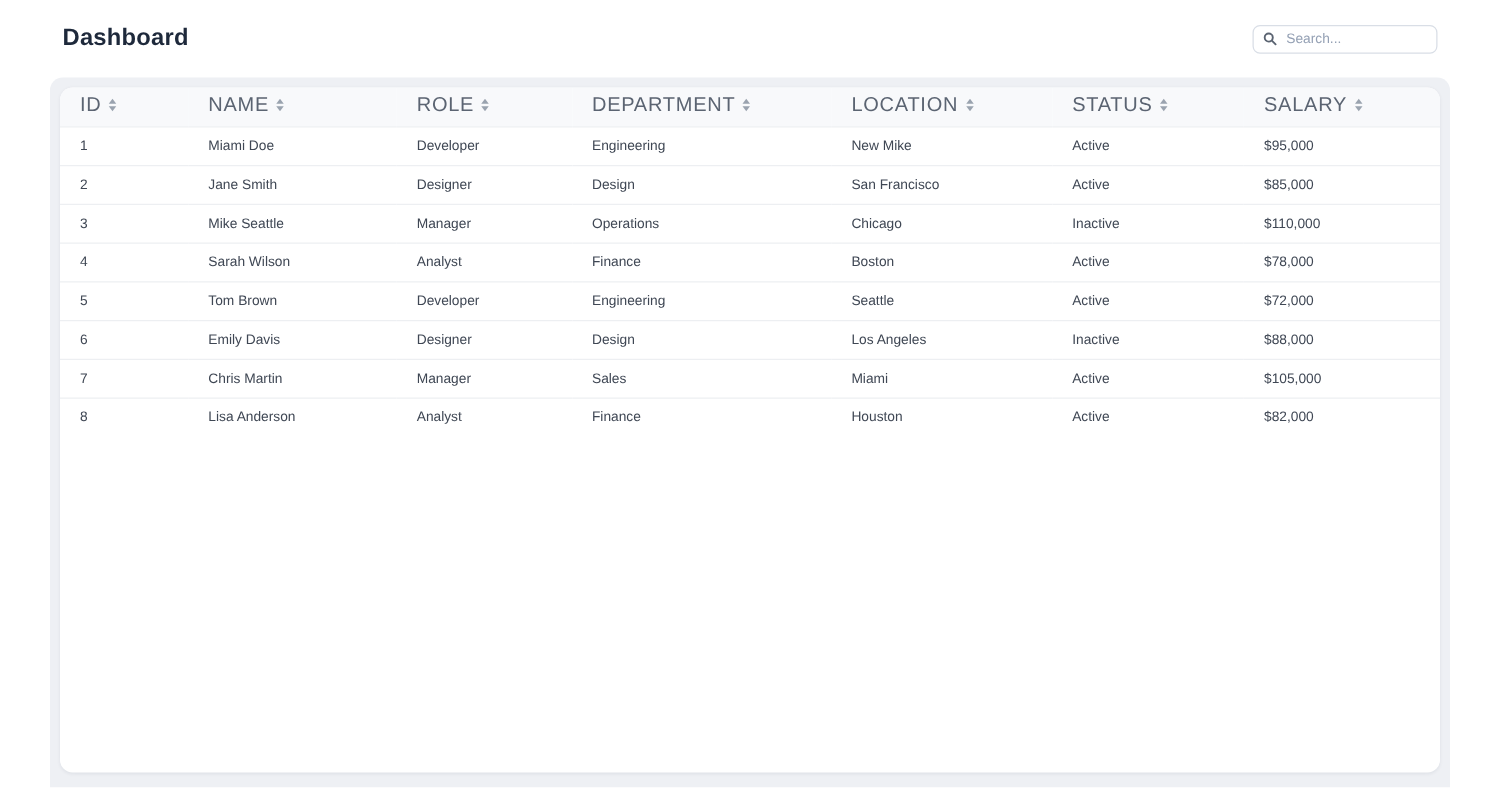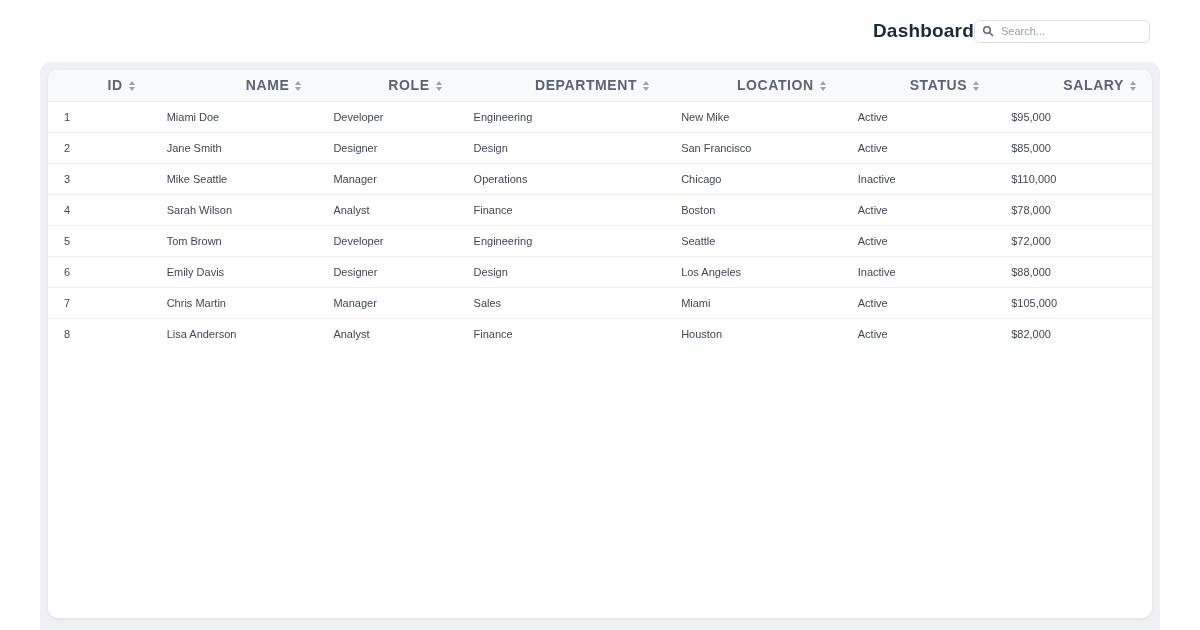--- a/index.html
+++ b/index.html
@@ -8,32 +8,32 @@
     font-family: "Liberation Sans", "DejaVu Sans", sans-serif;
     background: var(--page-bg, #ffffff);
     position: relative;
   }
 
   
   .topbar {
     position: absolute;
     left: 0; top: 0; right: 0; height: 62px;
     background: var(--page-bg, #ffffff);
-    display: flex; align-items: center; justify-content: flex-end;
+    display: flex; align-items: center; justify-content: space-between;
     padding: 0 50px 0 50px;
   }
   .page-title {
     font-size: 19px;
     font-weight: 700;
     color: var(--title, #1e293b);
     letter-spacing: 0.2px;
   }
   .search-wrap {
     position: relative;
-    width: 176px; height: 23px;
+    width: 148px; height: 23px;
   }
   .search-wrap svg {
     position: absolute; left: 8px; top: 5px;
     width: 12px; height: 12px;
   }
   .search-input {
     width: 100%; height: 100%;
     border: 1px solid var(--search-border, #d9dee6);
     border-radius: 6px;
     background: #ffffff;
@@ -72,24 +72,24 @@
   col.c-name { width: 15.1%; }
   col.c-role { width: 12.7%; }
   col.c-department { width: 18.8%; }
   col.c-location { width: 16.0%; }
   col.c-status { width: 13.9%; }
   col.c-salary { width: 14.2%; }
 
   thead th {
     background: var(--header-row-bg, #f8f9fb);
     height: 31px;
-    text-align: right;
+    text-align: left;
     padding: 0 16px;
-    font-size: 14px;
-    font-weight: 700;
+    font-size: 16px;
+    font-weight: 400;
     letter-spacing: 0.6px;
     text-transform: uppercase;
     color: var(--header-text, #5b6472);
     border-bottom: 1px solid var(--row-border, #e7eaee);
     cursor: pointer;
     white-space: nowrap;
   }
   tbody td {
     height: 31px;
     padding: 0 16px;

